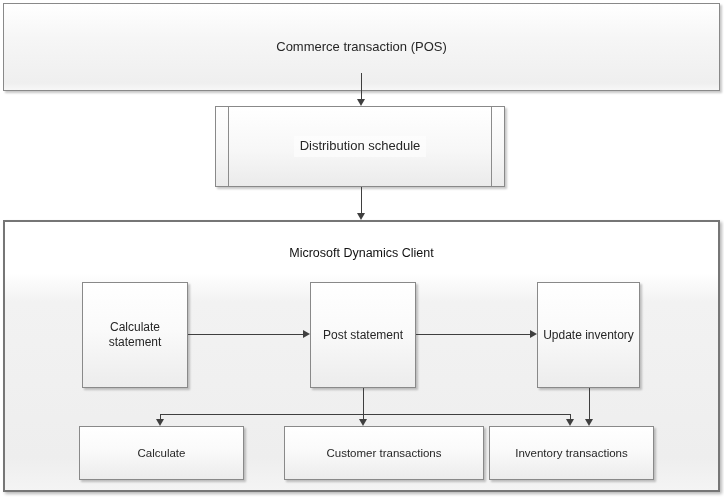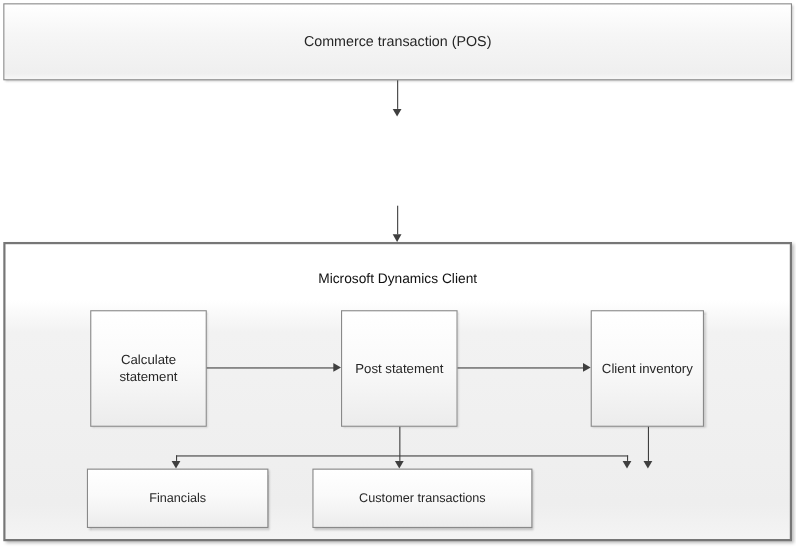--- a/index.html
+++ b/index.html
@@ -26,21 +26,21 @@
     justify-content: center;
     text-align: center;
   }
   .box .lbl {
     font-size: 12px;
     line-height: 1.25;
     color: #262626;
   }
   
   .top-box {
-    left: 3px; top: 3px; width: 717px; height: 70px;
+    left: 3px; top: 3px; width: 717px; height: 88px;
     background: linear-gradient(180deg, #ffffff 0%, #f6f6f6 40%, #efefef 92%, #f7f7f7 100%);
   }
   .top-box .lbl { font-size: 13px; }
   
   .predefined {
     left: 215px; top: 106px; width: 290px; height: 81px;
     background: linear-gradient(180deg, #ffffff 0%, #f7f7f7 55%, #ebebeb 100%);
   }
   .predefined .side-bar {
     position: absolute; top: 0; bottom: 0; width: 1px;
@@ -102,55 +102,63 @@
 
 <div class="canvas">
 
   <div class="box top-box">
     <span class="lbl">Commerce transaction (POS)</span>
   </div>
 
   <div class="vl" style="left:361px; top:73px; height:26px;"></div>
   <div class="ah-down" style="left:357px; top:99px;"></div>
 
+  <div class="box predefined">
+    <span class="side-bar left"></span>
+    <span class="side-bar right"></span>
+    <span class="lbl">Distribution schedule</span>
+  </div>
 
   <div class="vl" style="left:361px; top:187px; height:26px;"></div>
   <div class="ah-down" style="left:357px; top:213px;"></div>
 
   <div class="container">
     <div class="container-title">Microsoft Dynamics Client</div>
 
     <div class="box proc proc-calculate">
       <span class="lbl">Calculate statement</span>
     </div>
     <div class="box proc proc-post">
       <span class="lbl">Post statement</span>
     </div>
     <div class="box proc proc-update">
-      <span class="lbl">Client inventory</span>
+      <span class="lbl">Update inventory</span>
     </div>
 
     <div class="hl" style="left:183px; top:112px; width:116px;"></div>
     <div class="ah-right" style="left:298px; top:108px;"></div>
 
     <div class="hl" style="left:411px; top:112px; width:114px;"></div>
     <div class="ah-right" style="left:525px; top:108px;"></div>
 
     <div class="vl" style="left:358px; top:166px; height:31px;"></div>
     <div class="hl" style="left:155px; top:192px; width:411px;"></div>
     <div class="vl" style="left:155px; top:192px; height:5px;"></div>
     <div class="ah-down" style="left:151px; top:197px;"></div>
     <div class="ah-down" style="left:354px; top:197px;"></div>
     <div class="vl" style="left:565px; top:192px; height:5px;"></div>
     <div class="ah-down" style="left:561px; top:197px;"></div>
 
     <div class="vl" style="left:584px; top:166px; height:31px;"></div>
     <div class="ah-down" style="left:580px; top:197px;"></div>
 
     <div class="box result result-financials">
-      <span class="lbl">Financials</span>
+      <span class="lbl">Calculate</span>
     </div>
     <div class="box result result-customer">
       <span class="lbl">Customer transactions</span>
+    </div>
+    <div class="box result result-inventory">
+      <span class="lbl">Inventory transactions</span>
     </div>
   </div>
 
 </div>
 
 </body></html>

